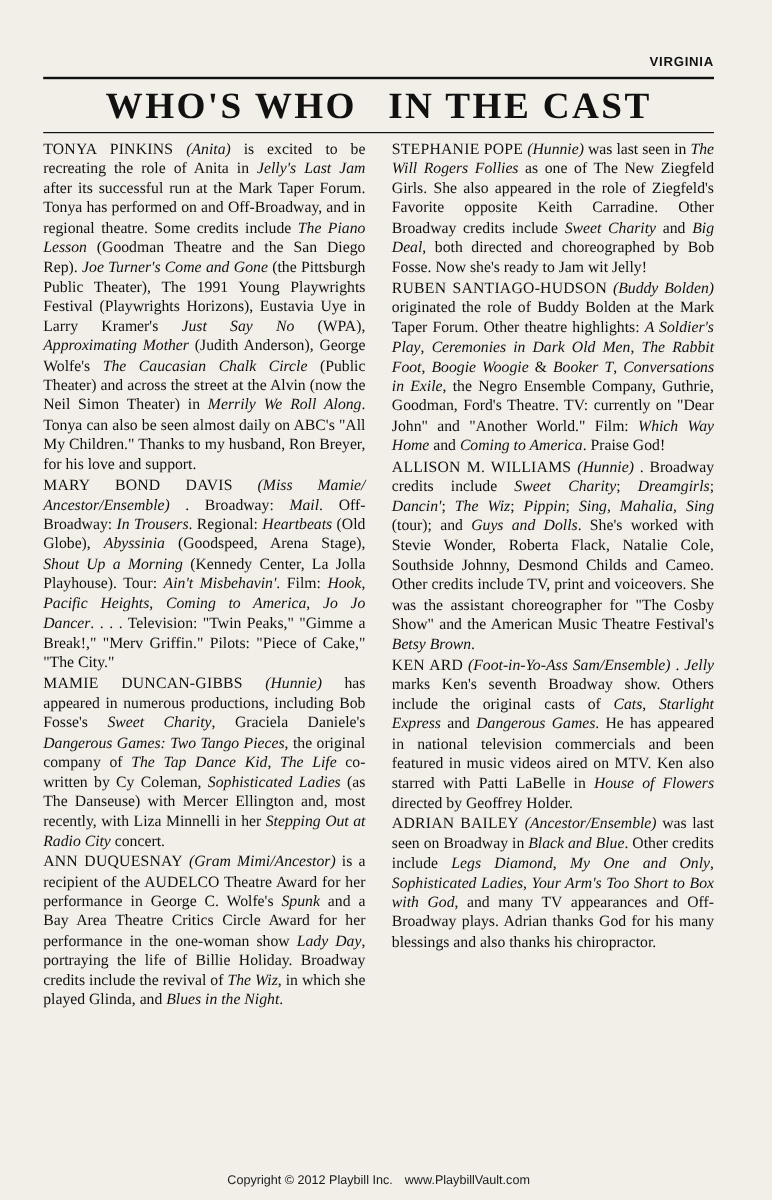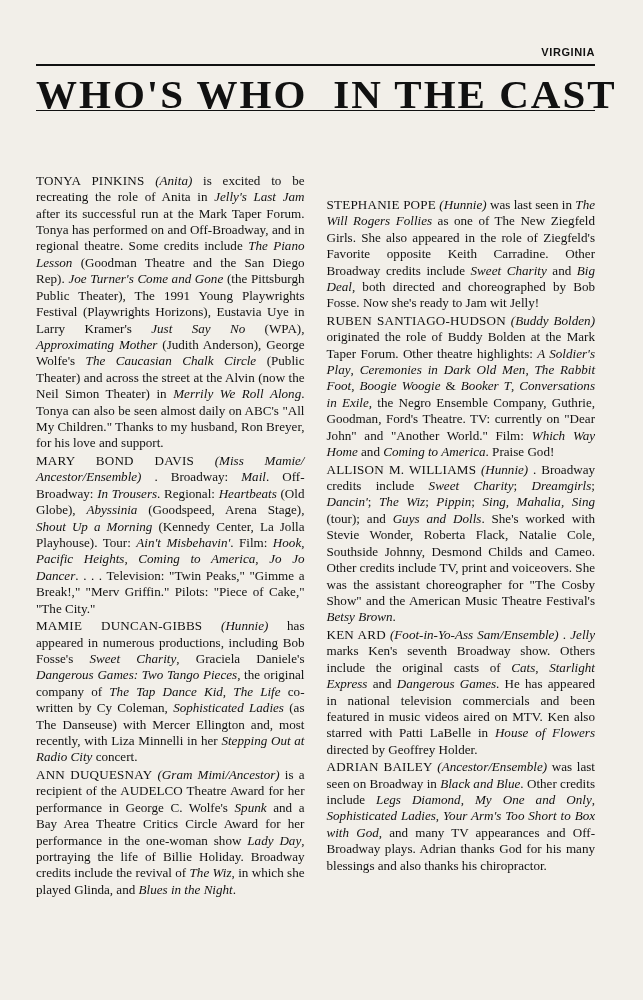--- a/index.html
+++ b/index.html
@@ -40,21 +40,21 @@
     border-top: 2px solid #111;
   }
   .title {
     position: absolute;
     left: 36px;
     right: 36px;
     top: 70px;
     text-align: center;
     font-family: "Liberation Serif", serif;
     font-weight: bold;
-    font-size: 41px;
+    font-size: 31px;
     letter-spacing: 2px;
     color: #111;
     white-space: nowrap;
   }
   .title .gap {
     display: inline-block;
     width: 26px;
   }
   .rule-under-title {
     position: absolute;
@@ -64,21 +64,20 @@
     border-top: 1.5px solid #111;
   }
   .columns {
     position: absolute;
     left: 36px;
     right: 36px;
     top: 116px;
     bottom: 44px;
     display: flex;
     gap: 22px;
-    align-items: center;
   }
   .col {
     width: 50%;
     font-size: 13.1px;
     line-height: 1.255;
     text-align: justify;
     text-justify: inter-word;
     hyphens: manual;
   }
   .entry {
@@ -132,14 +131,17 @@
       </div>
     <div class="col">
         <p class="entry"><span class="name">STEPHANIE POPE</span> <em>(Hunnie)</em><span> was last seen in <em>The Will Rogers Follies</em> as one of The New Ziegfeld Girls. She also appeared in the role of Ziegfeld's Favorite opposite Keith Carradine. Other Broadway credits include <em>Sweet Charity</em> and <em>Big Deal</em>, both directed and choreographed by Bob Fosse. Now she's ready to Jam wit Jelly!</span></p>
         <p class="entry"><span class="name">RUBEN SANTIAGO-HUDSON</span> <em>(Buddy Bolden)</em><span> originated the role of Buddy Bolden at the Mark Taper Forum. Other theatre highlights: <em>A Soldier's Play</em>, <em>Ceremonies in Dark Old Men</em>, <em>The Rabbit Foot</em>, <em>Boogie Woogie</em> &amp; <em>Booker T</em>, <em>Conversations in Exile</em>, the Negro Ensemble Company, Guthrie, Goodman, Ford's Theatre. TV: currently on "Dear John" and "Another World." Film: <em>Which Way Home</em> and <em>Coming to America</em>. Praise God!</span></p>
         <p class="entry"><span class="name">ALLISON M. WILLIAMS</span> <em>(Hunnie)</em><span> . Broadway credits include <em>Sweet Charity</em>; <em>Dreamgirls</em>; <em>Dancin'</em>; <em>The Wiz</em>; <em>Pippin</em>; <em>Sing, Mahalia, Sing</em> (tour); and <em>Guys and Dolls</em>. She's worked with Stevie Wonder, Roberta Flack, Natalie Cole, Southside Johnny, Desmond Childs and Cameo. Other credits include TV, print and voiceovers. She was the assistant choreographer for "The Cosby Show" and the American Music Theatre Festival's <em>Betsy Brown</em>.</span></p>
         <p class="entry"><span class="name">KEN ARD</span> <em>(Foot-in-Yo-Ass Sam/Ensemble)</em><span> . <em>Jelly</em> marks Ken's seventh Broadway show. Others include the original casts of <em>Cats</em>, <em>Starlight Express</em> and <em>Dangerous Games</em>. He has appeared in national television commercials and been featured in music videos aired on MTV. Ken also starred with Patti LaBelle in <em>House of Flowers</em> directed by Geoffrey Holder.</span></p>
         <p class="entry"><span class="name">ADRIAN BAILEY</span> <em>(Ancestor/Ensemble)</em><span> was last seen on Broadway in <em>Black and Blue</em>. Other credits include <em>Legs Diamond</em>, <em>My One and Only</em>, <em>Sophisticated Ladies</em>, <em>Your Arm's Too Short to Box with God</em>, and many TV appearances and Off-Broadway plays. Adrian thanks God for his many blessings and also thanks his chiropractor.</span></p>
       </div>
   </div>
 
+  <div class="footer">
+    <span>Copyright © 2012 Playbill Inc.</span><span class="sep"></span><span>www.PlaybillVault.com</span>
+  </div>
 
 </div>
 
 </body></html>

